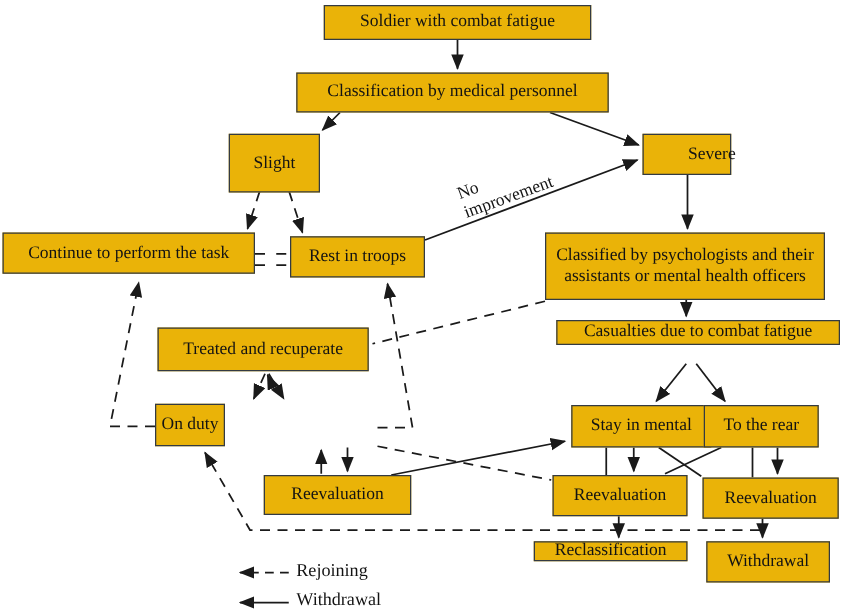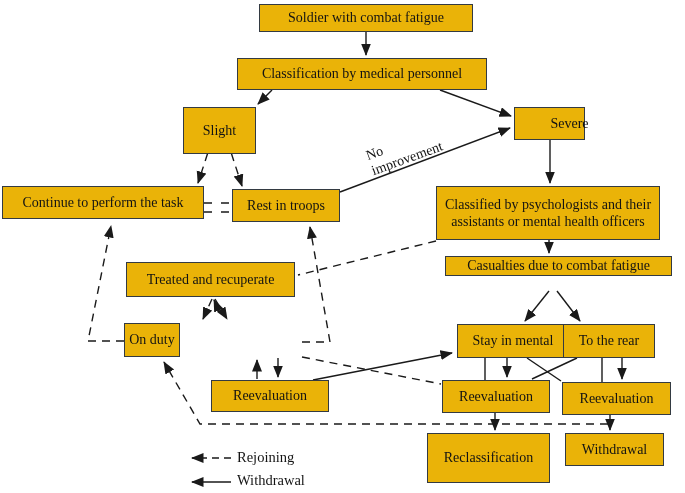--- a/index.html
+++ b/index.html
@@ -18,21 +18,21 @@
   .n-classified{left:436px;top:186px;width:224px;height:54px;}
   .n-casualties{left:445px;top:256px;width:227px;height:20px;}
   .n-treated{left:126px;top:262px;width:169px;height:35px;text-align:center;}
   .n-onduty{left:124px;top:323px;width:56px;height:34px;}
   .n-rest{left:227px;top:322px;width:75px;height:35px;}
   .n-stay{left:457px;top:324px;width:112px;height:34px;}
   .n-rear{left:543px;top:324px;width:92px;height:34px;margin-left:20px;}
   .n-reeval-left{left:211px;top:380px;width:118px;height:32px;}
   .n-reeval-mid{left:442px;top:380px;width:108px;height:33px;}
   .n-reeval-right{left:562px;top:382px;width:109px;height:33px;}
-  .n-reclass{left:427px;top:433px;width:123px;height:50px;}
+  .n-reclass{left:427px;top:433px;width:123px;height:16px;}
   .n-withdrawal{left:565px;top:433px;width:99px;height:33px;}
   .edge-label{position:absolute;left:364px;top:149px;width:72px;font-size:14px;
         line-height:1.12;transform:rotate(-20deg);transform-origin:0 0;
         white-space:normal;color:#131313;}
   .legend-label{position:absolute;font-size:14.5px;color:#131313;}
   .lg-rejoining{left:237px;top:449px;text-align:center;}
   .lg-withdrawal{left:237px;top:472px;}
 </style>
 </head>
 <body>

